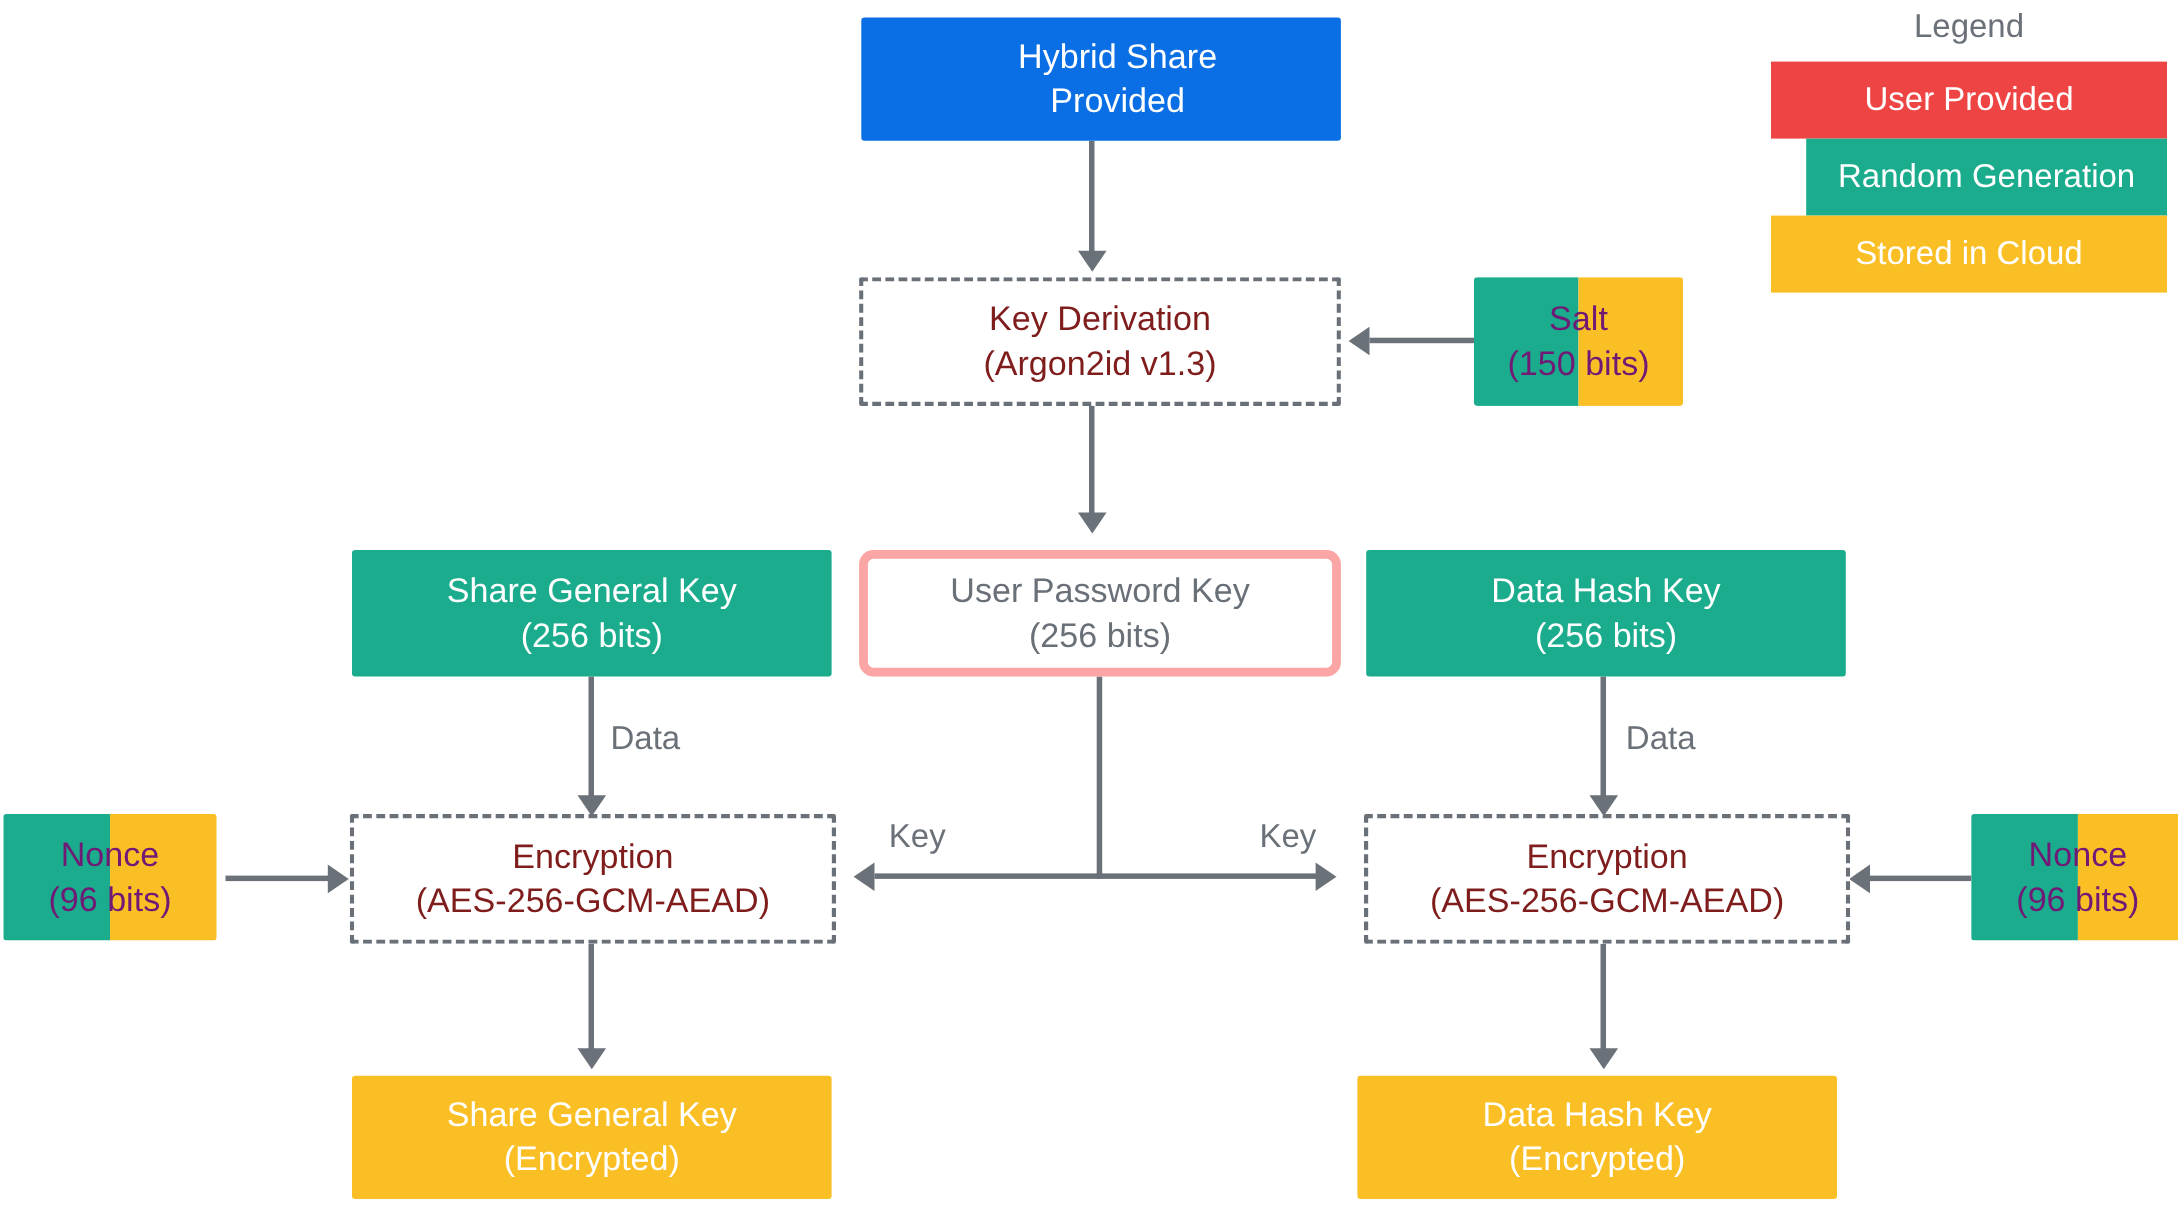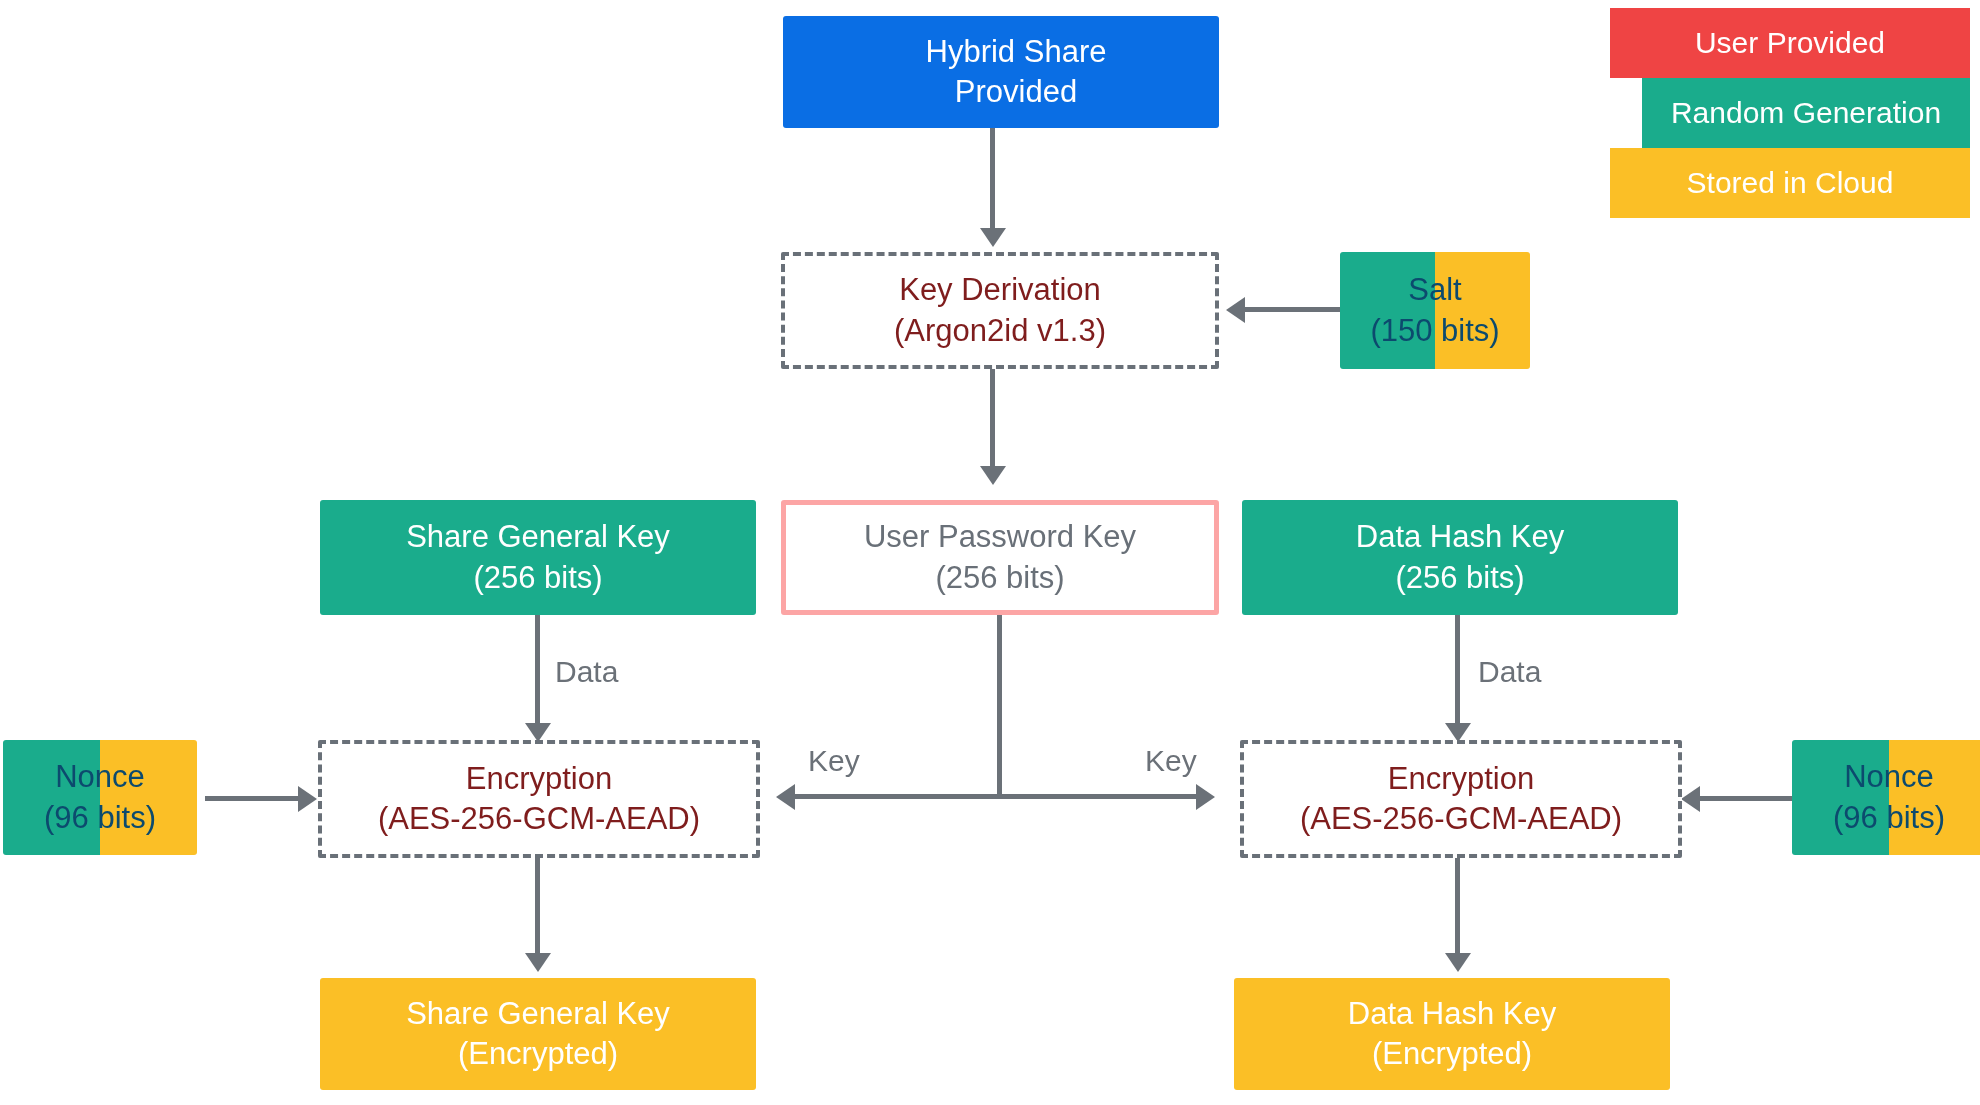--- a/index.html
+++ b/index.html
@@ -24,21 +24,21 @@
     text-align:center;
     line-height:1.30;
     border-radius:3px;
     white-space:pre-line;
   }
   .node .l1,.node .l2{display:block;}
 
   .fill-blue{background:#0a6ee4;color:#ffffff;padding-left:30px;}
   .fill-green{background:#1aac8c;color:#ffffff;}
   .fill-yellow{background:#fbbf26;color:#ffffff;}
-  .fill-white{background:#ffffff;color:#697078;border:5px solid #fca5a5;border-radius:3px;}
+  .fill-white{background:#ffffff;color:#697078;border:8px solid #fca5a5;border-radius:13px;}
   .dashed{
     background:#ffffff;color:#7f1d1d;
     border:4px dashed #697078;
     border-radius:2px;
   }
 
   
   .split{
     position:absolute;
     box-sizing:border-box;
@@ -47,21 +47,21 @@
   }
   .split .half-l,.split .half-r{
     position:absolute;top:0;bottom:0;width:50%;
   }
   .split .half-l{left:0;background:#1aac8c;}
   .split .half-r{right:0;background:#fbbf26;}
   .split .txt{
     position:absolute;inset:0;
     display:flex;flex-direction:column;
     align-items:center;justify-content:center;
-    color:#0c4a6e;text-align:center;line-height:1.30;
+    color:#701a75;text-align:center;line-height:1.30;
     z-index:2;
   }
 
   
   #legend{position:absolute;left:1610px;top:8px;width:360px;}
   #legend .title{
     text-align:center;color:#6b7178;font-size:30px;margin-bottom:14px;
   }
   #legend .row{
     height:70px;display:flex;align-items:center;justify-content:center;
@@ -204,20 +204,21 @@
     <span class="l1">Share General Key</span>
     <span class="l2">(Encrypted)</span>
   </div>
 
   <div class="node fill-yellow" style="left:1234px;top:978px;width:436px;height:112px;font-size:31px;">
     <span class="l1">Data Hash Key</span>
     <span class="l2">(Encrypted)</span>
   </div>
 
   <div id="legend">
+    <div class="title">Legend</div>
     <div class="row r0">
       <span>User Provided</span>
     </div>
     <div class="row r1">
       <span>Random Generation</span>
     </div>
     <div class="row r2">
       <span>Stored in Cloud</span>
     </div>
   </div>

